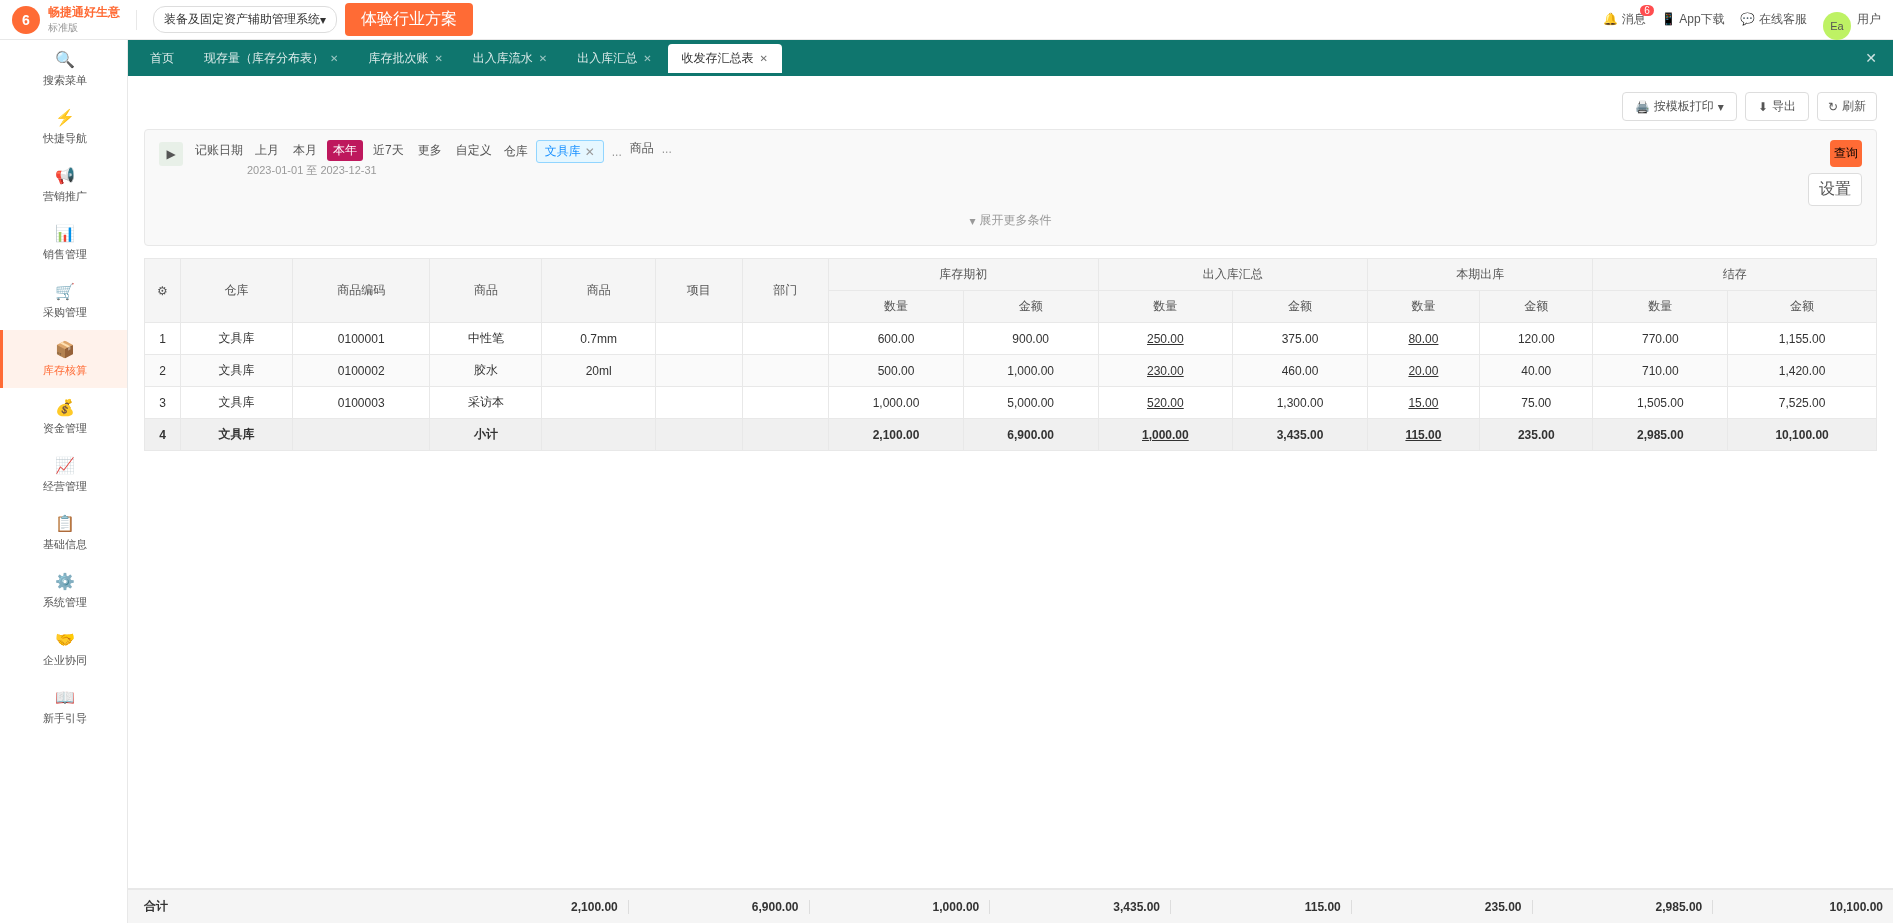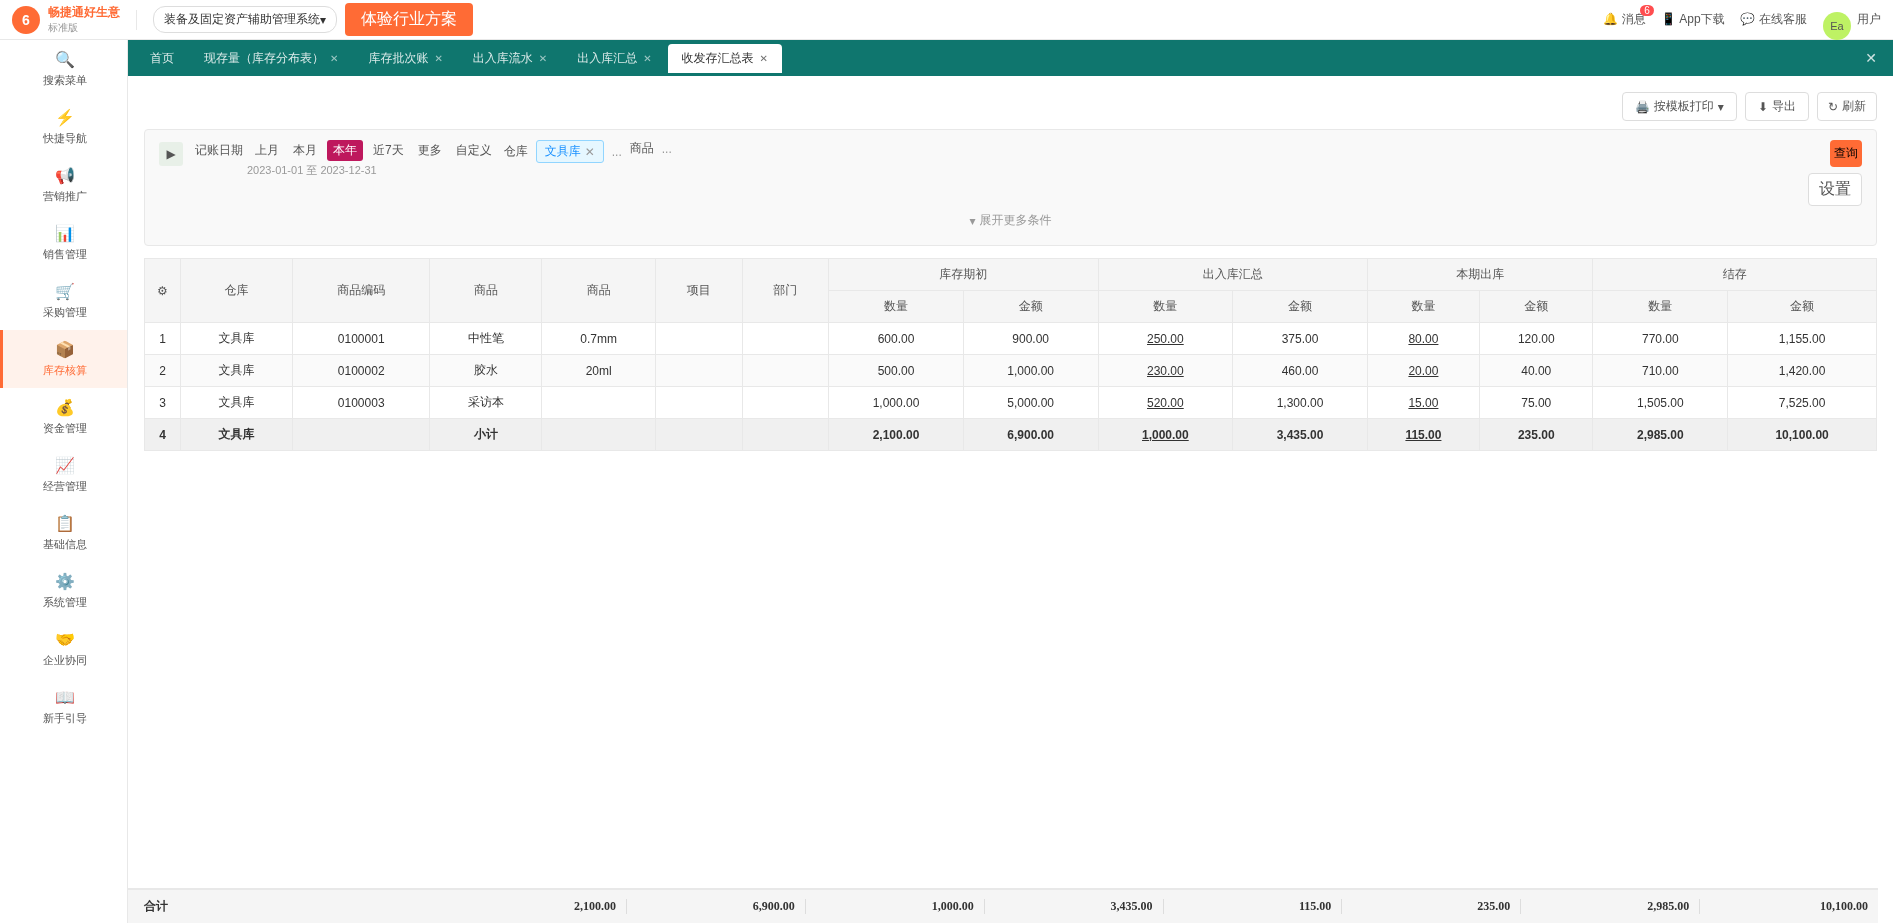--- a/index.html
+++ b/index.html
@@ -355,21 +355,21 @@
               <td class="num-right">235.00</td>
               <td class="num-right">2,985.00</td>
               <td class="num-right">10,100.00</td>
             </tr>
           </tbody>
         </table>
       </div>
 
       <div style="height: 300px;"></div>
 
-      <div style="position:fixed;bottom:0;left:128px;right:15px;background:#f5f5f5;border-top:2px solid #e8e8e8;display:flex;align-items:center;padding:8px 0;z-index:100;font-family:Liberation Serif, serif;">
+      <div style="position:fixed;bottom:0;left:128px;right:0;background:#f5f5f5;border-top:2px solid #e8e8e8;display:flex;align-items:center;padding:8px 0;z-index:100;">
         <div style="min-width:320px;padding-left:16px;font-weight:bold;font-size:12px;">合计</div>
         <div style="display:flex;flex:1;gap:0;">
           <div style="flex:1;text-align:right;padding:0 10px;border-right:1px solid #ddd;font-size:12px;font-weight:bold;">2,100.00</div>
           <div style="flex:1;text-align:right;padding:0 10px;border-right:1px solid #ddd;font-size:12px;font-weight:bold;">6,900.00</div>
           <div style="flex:1;text-align:right;padding:0 10px;border-right:1px solid #ddd;font-size:12px;font-weight:bold;">1,000.00</div>
           <div style="flex:1;text-align:right;padding:0 10px;border-right:1px solid #ddd;font-size:12px;font-weight:bold;">3,435.00</div>
           <div style="flex:1;text-align:right;padding:0 10px;border-right:1px solid #ddd;font-size:12px;font-weight:bold;">115.00</div>
           <div style="flex:1;text-align:right;padding:0 10px;border-right:1px solid #ddd;font-size:12px;font-weight:bold;">235.00</div>
           <div style="flex:1;text-align:right;padding:0 10px;border-right:1px solid #ddd;font-size:12px;font-weight:bold;">2,985.00</div>
           <div style="flex:1;text-align:right;padding:0 10px;font-size:12px;font-weight:bold;">10,100.00</div>

